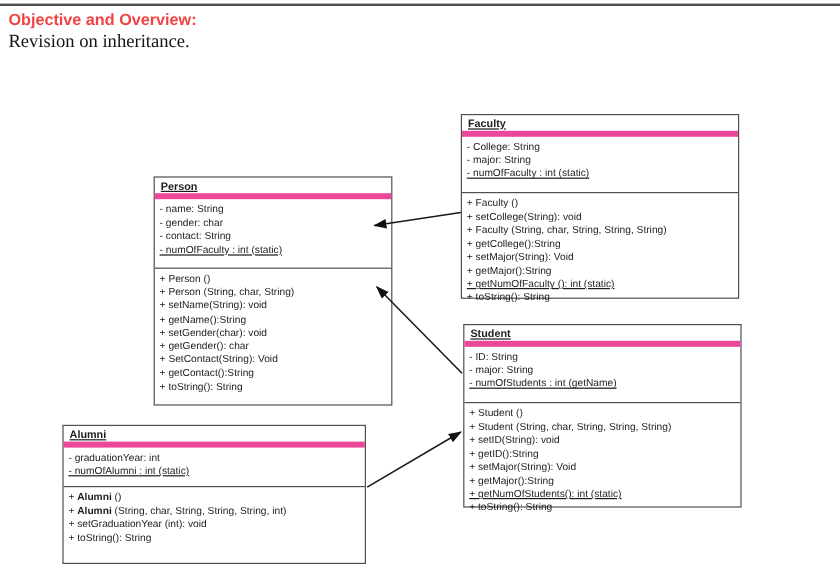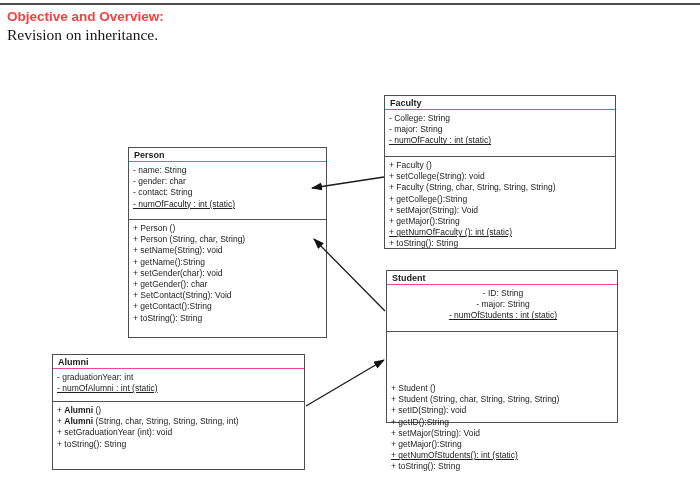--- a/index.html
+++ b/index.html
@@ -8,38 +8,38 @@
     background:#ffffff;font-family:"Liberation Sans",sans-serif;
   }
   .top-rule{position:absolute;left:0;top:3px;width:700px;height:2px;background:#4d4d4d;}
   .doc-title{position:absolute;left:7px;top:9px;font-size:13.5px;font-weight:bold;color:#ef4444;}
   .doc-subtitle{position:absolute;left:7px;top:26px;font-family:"Liberation Serif",serif;font-size:15.5px;color:#151515;}
 
   .diagram{position:absolute;left:0;top:0;width:700px;height:486px;}
   .arrow-layer{position:absolute;left:0;top:0;width:700px;height:486px;pointer-events:none;z-index:5;}
 
   .uml-class{position:absolute;background:#fff;border:1px solid #4f4f4f;box-sizing:border-box;color:#1c1c1c;z-index:2;}
-  .cls-title{font-weight:bold;font-size:9px;line-height:10px;padding:1.5px 0 1.5px 5px;border-bottom:1px solid #ec4899;box-sizing:border-box;}
+  .cls-title{font-weight:bold;font-size:9px;line-height:10px;padding:1.5px 0 1.5px 5px;border-bottom:5px solid #ec4899;box-sizing:border-box;text-decoration:underline;}
   .cls-rows{padding:3px 2px 0 4px;font-size:8.5px;line-height:11.2px;box-sizing:border-box;overflow:hidden;white-space:nowrap;}
   .cls-rows.attrs{border-bottom:1px solid #4f4f4f;}
   .row{white-space:nowrap;}
   .row.u{text-decoration:underline;}
   .row b{font-weight:bold;}
 
   #cls-person {left:128px;top:147px;width:199px;height:191px;}
   #cls-person .attrs{height:58px;}
   #cls-person .methods{height:118px;}
 
   #cls-faculty{left:384px;top:95px;width:232px;height:154px;}
   #cls-faculty .attrs{height:47px;}
   #cls-faculty .methods{height:93px;}
 
   #cls-student{left:386px;top:270px;width:232px;height:153px;}
-  #cls-student .attrs{height:47px;text-align:center;}
-  #cls-student .methods{height:92px;margin-top:48px;}
+  #cls-student .attrs{height:47px;}
+  #cls-student .methods{height:92px;}
 
   #cls-alumni {left:52px;top:354px;width:253px;height:116px;}
   #cls-alumni .attrs{height:33px;}
   #cls-alumni .methods{height:74px;}
 </style>
 </head>
 <body>
 
 <div class="top-rule"></div>
 <div class="doc-title">Objective and Overview:</div>
@@ -83,21 +83,21 @@
         <div class="row">+ getMajor():String</div>
         <div class="row u">+ getNumOfFaculty (): int (static)</div>
         <div class="row">+ toString(): String</div>
       </div>
     </div>
   <div class="uml-class" id="cls-student">
       <div class="cls-title">Student</div>
       <div class="cls-rows attrs">
         <div class="row">- ID: String</div>
         <div class="row">- major: String</div>
-        <div class="row u">- numOfStudents : int (static)</div>
+        <div class="row u">- numOfStudents : int (getName)</div>
       </div>
       <div class="cls-rows methods">
         <div class="row">+ Student ()</div>
         <div class="row">+ Student (String, char, String, String, String)</div>
         <div class="row">+ setID(String): void</div>
         <div class="row">+ getID():String</div>
         <div class="row">+ setMajor(String): Void</div>
         <div class="row">+ getMajor():String</div>
         <div class="row u">+ getNumOfStudents(): int (static)</div>
         <div class="row">+ toString(): String</div>

